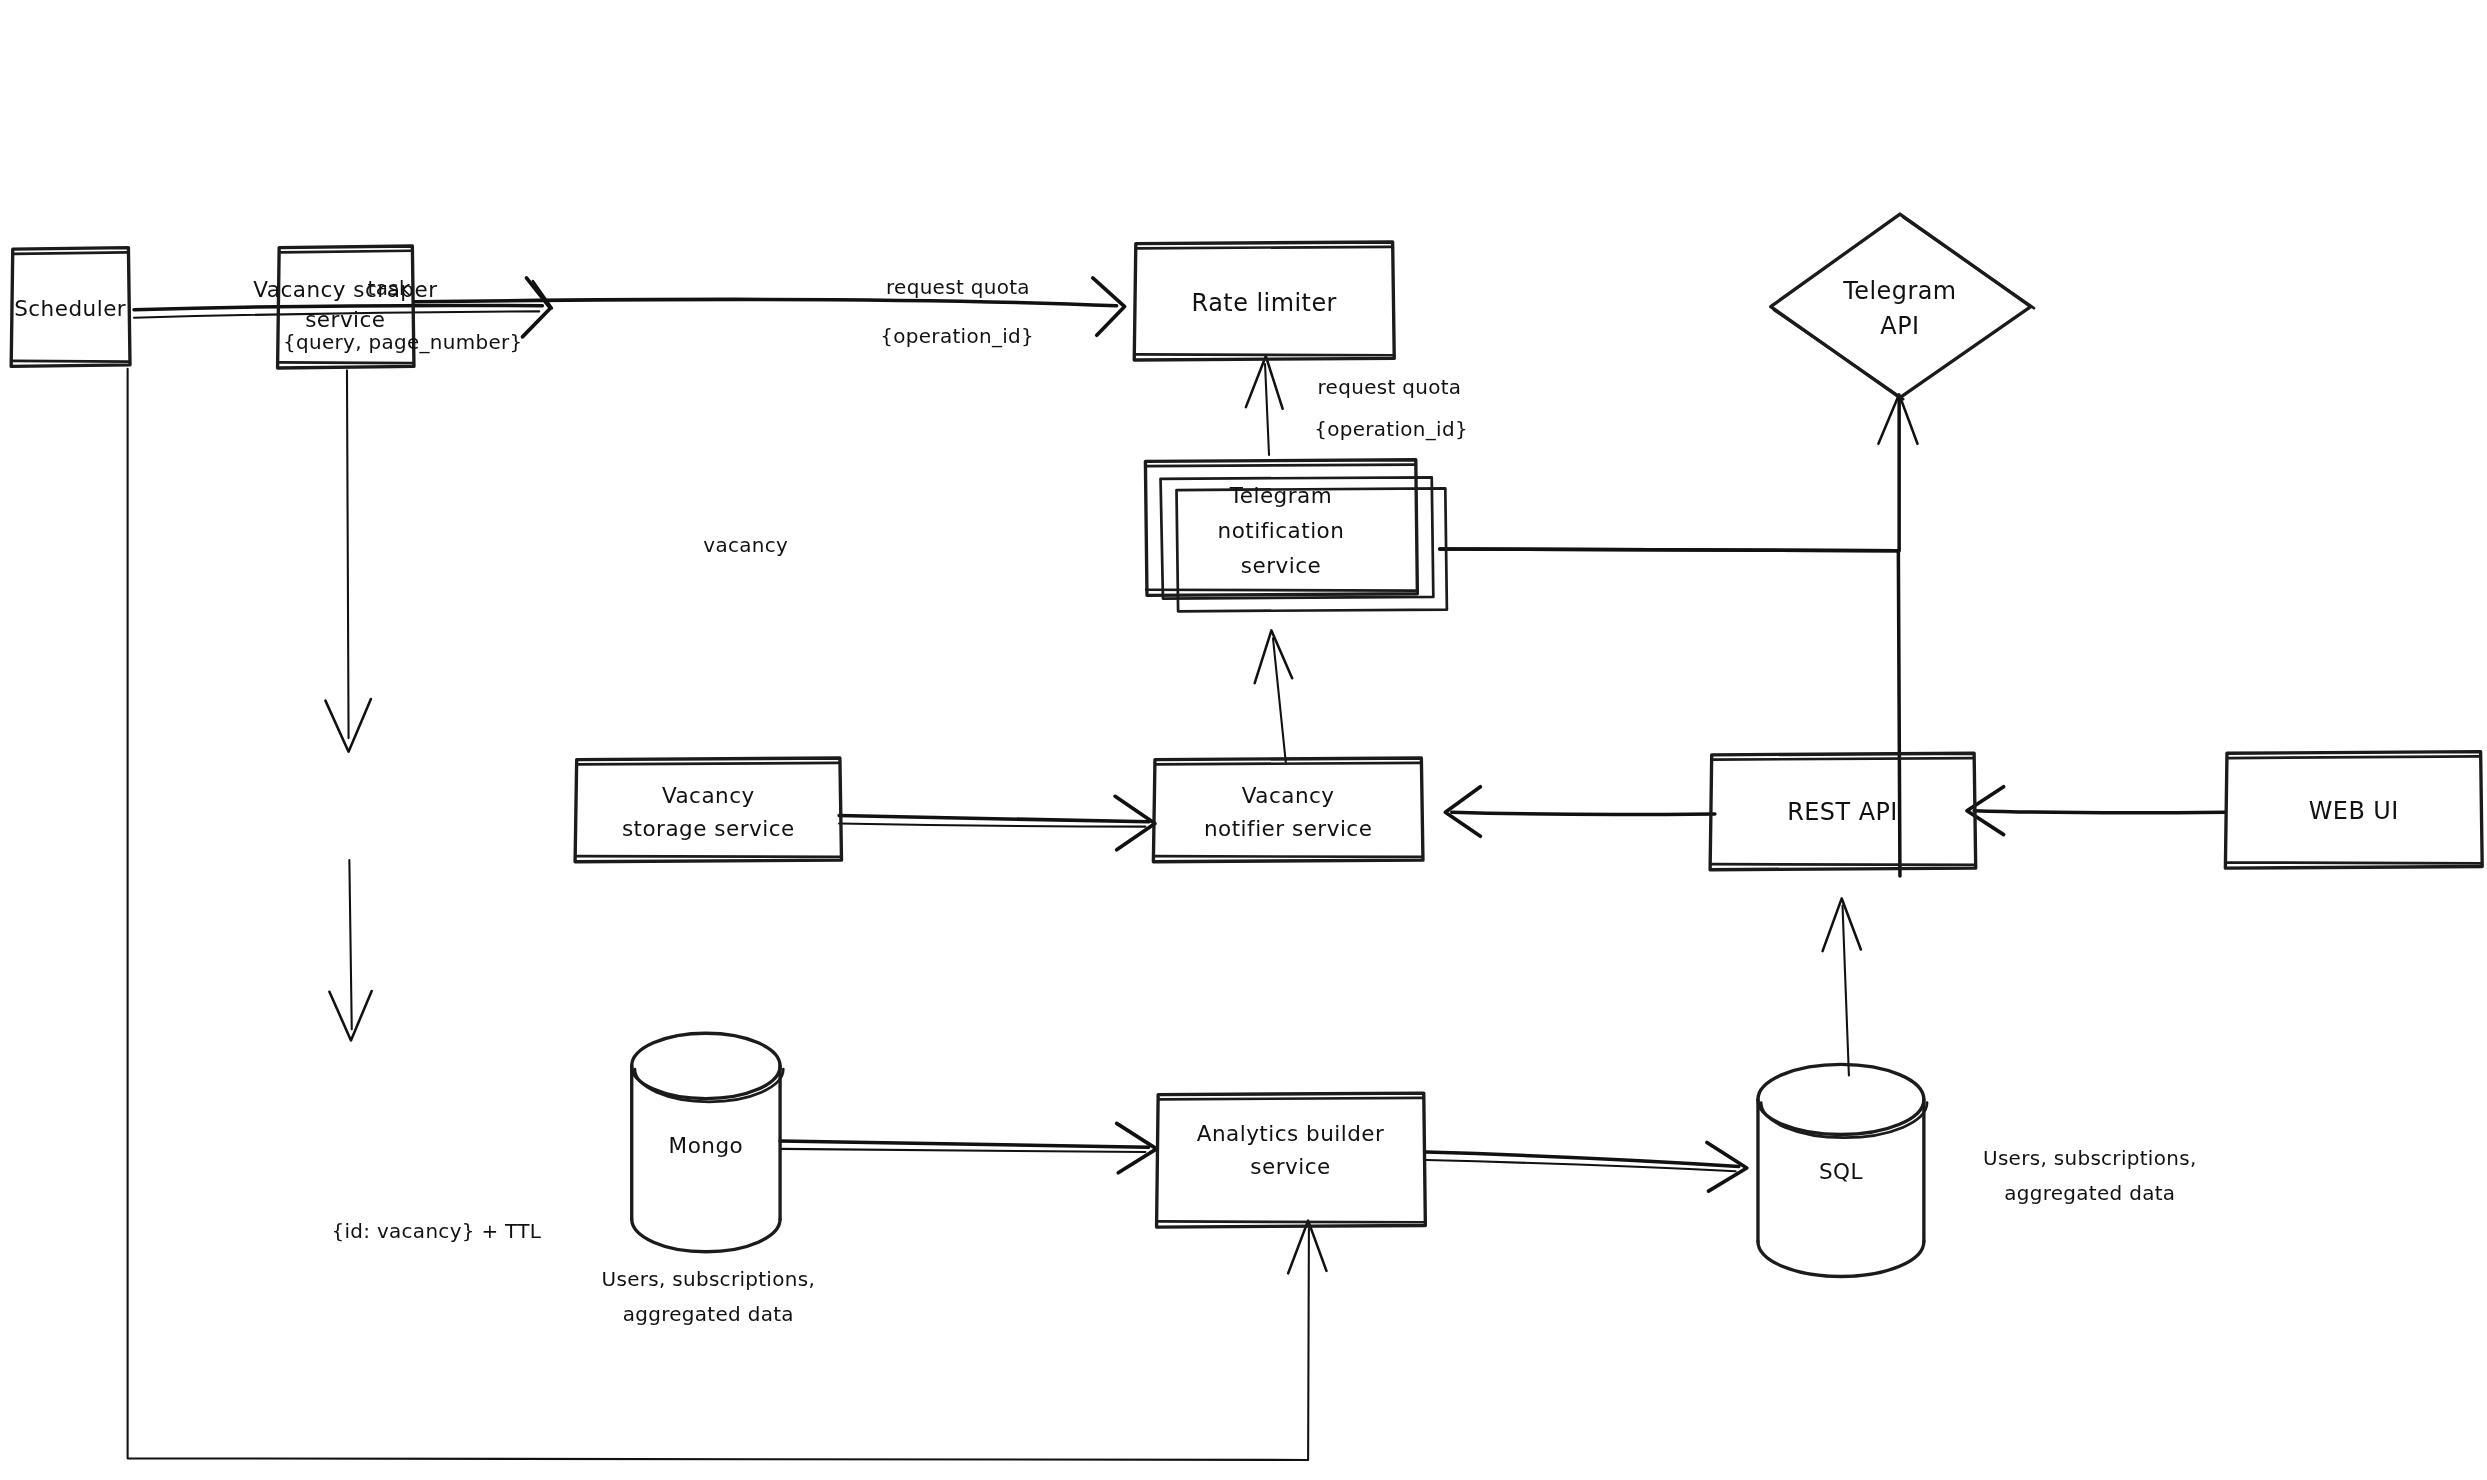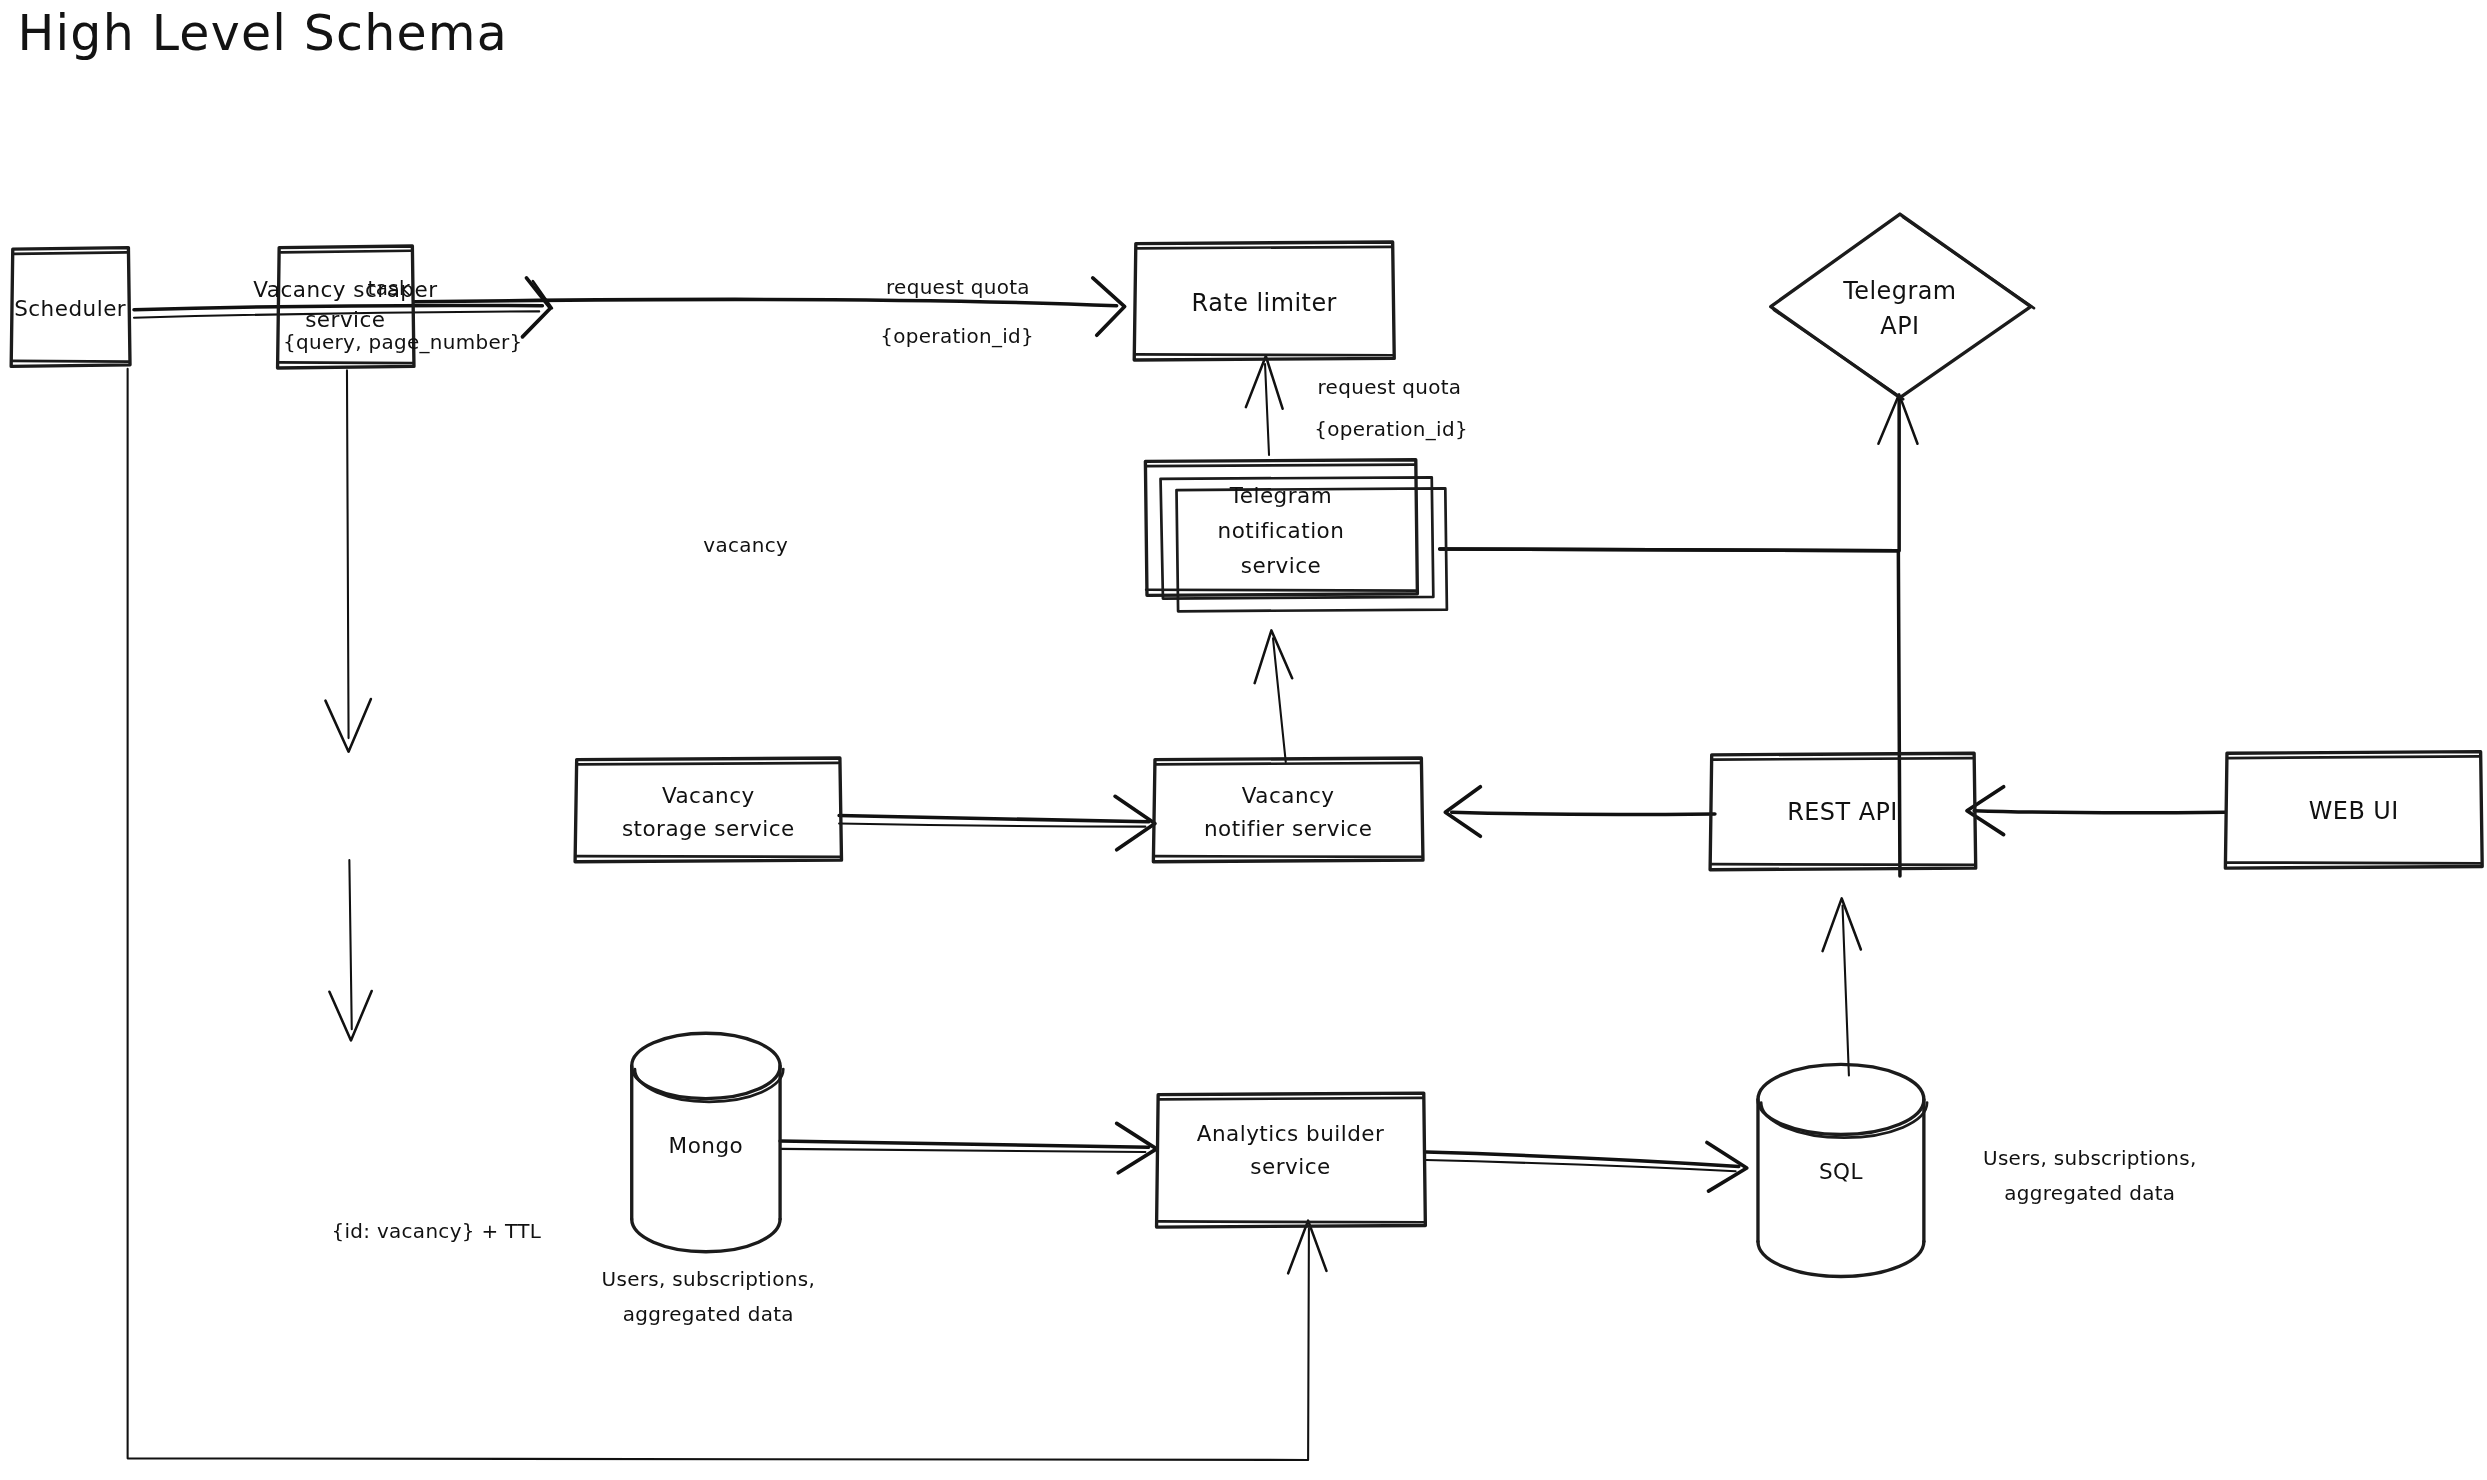--- a/index.html
+++ b/index.html
@@ -103,21 +103,20 @@
     color: #131313;
     letter-spacing: 1.2px;
     white-space: nowrap;
   }
 </style>
 </head>
 <body>
 
 <div id="canvas">
 
-  <div class="title-text">High Level Schema</div>
 
   <svg id="diagram" viewBox="0 0 3118 1856">
 
     <g>
       <path class="edge-line" d="M 168 388 Q 420 381 680 383"></path>
       <path class="edge-line-b" d="M 168 398 Q 420 391 676 390"></path>
       <path class="arrow-head" d="M 660 348 L 690 386 L 655 422"></path>
       <path class="arrow-head-thin" d="M 668 352 L 692 386"></path>
     </g>
 

